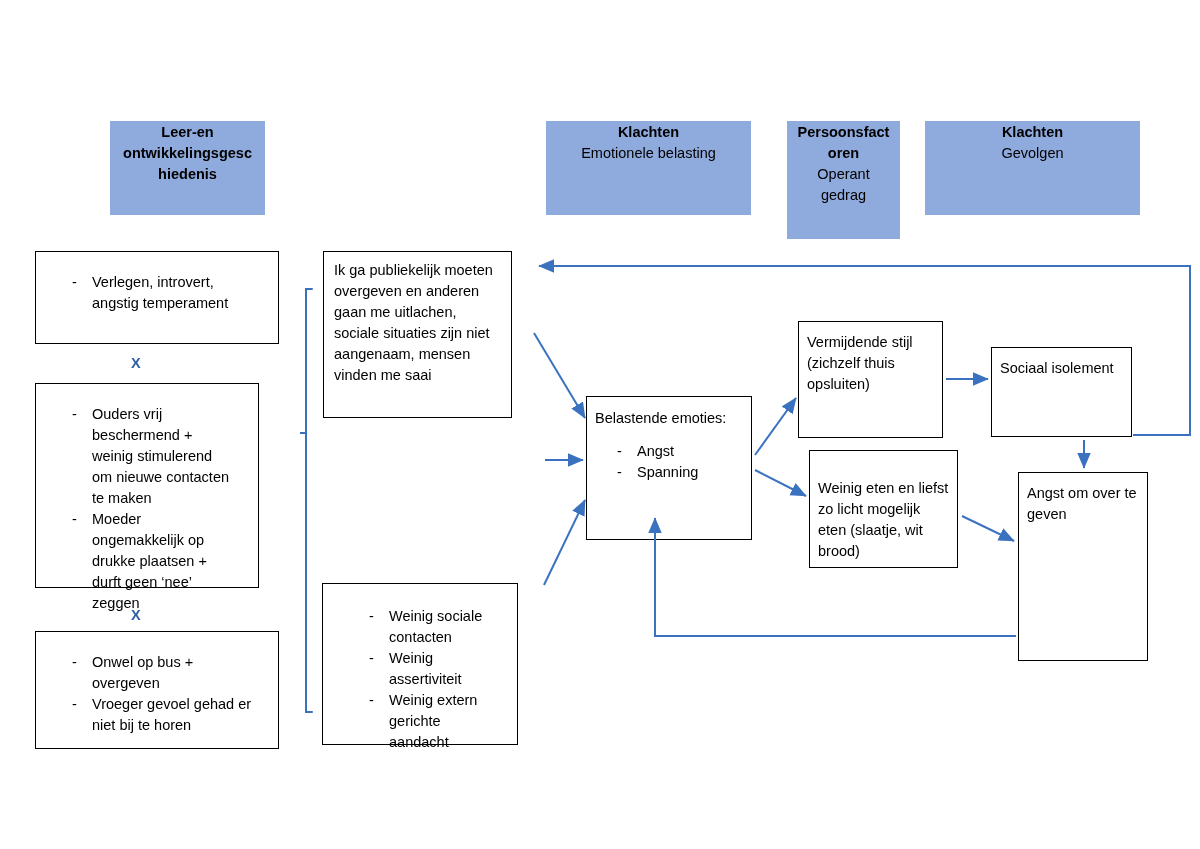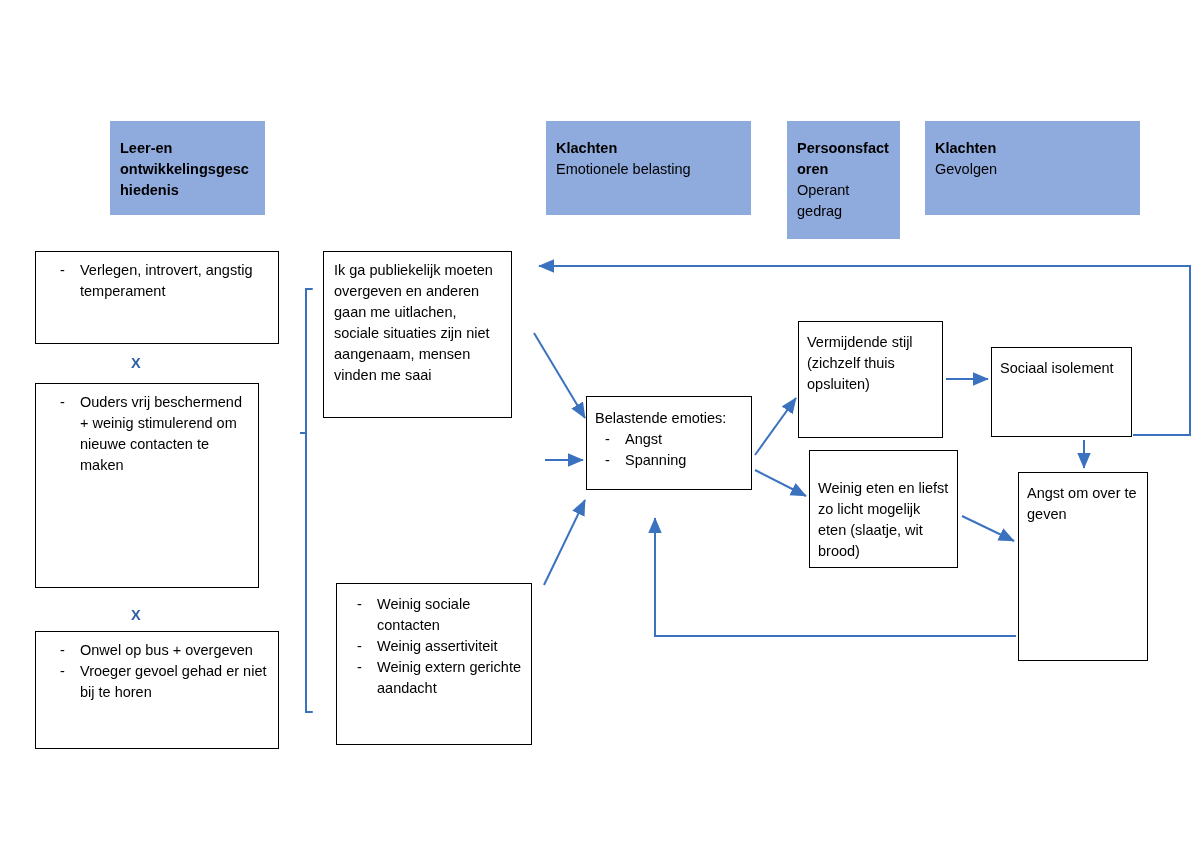--- a/index.html
+++ b/index.html
@@ -18,39 +18,40 @@
     background: #ffffff;
     overflow: hidden;
   }
   .hdr {
     position: absolute;
     background: #8faadc;
     border: 1px solid #8faadc;
     box-sizing: border-box;
     font-size: 14.5px;
     line-height: 21px;
-    padding: 16px 9px 6px 9px;
+    padding: 0 9px 6px 9px;
     color: #000;
+    text-align: center;
   }
   .hdr .b { font-weight: bold; display: block; }
   .hdr .n { font-weight: normal; display: block; }
   .box {
     position: absolute;
     background: #ffffff;
     border: 1px solid #000000;
     box-sizing: border-box;
     font-size: 14.5px;
     line-height: 21px;
     padding: 8px 10px;
     color: #000;
   }
   .box .line { display: block; }
   ul.dash {
     list-style: none;
-    margin: 0;
+    margin: 12px;
     padding: 0;
   }
   ul.dash > li {
     position: relative;
     padding-left: 34px;
     margin-bottom: 0px;
   }
   ul.dash > li::before {
     content: "-";
     position: absolute;
@@ -105,46 +106,47 @@
     <ul class="dash">
       <li>Verlegen, introvert, angstig temperament</li>
     </ul>
   </div>
 
   <div class="xmark" style="left:131px; top:354px;">X</div>
 
   <div class="box" style="left:35px; top:383px; width:224px; height:205px;">
     <ul class="dash">
       <li>Ouders vrij beschermend + weinig stimulerend om nieuwe contacten te maken</li>
+      <li>Moeder ongemakkelijk op drukke plaatsen + durft geen ‘nee’ zeggen</li>
     </ul>
   </div>
 
   <div class="xmark" style="left:131px; top:606px;">X</div>
 
   <div class="box" style="left:35px; top:631px; width:244px; height:118px;">
     <ul class="dash">
       <li>Onwel op bus + overgeven</li>
       <li>Vroeger gevoel gehad er niet bij te horen</li>
     </ul>
   </div>
 
   <div class="box" style="left:323px; top:251px; width:189px; height:167px; padding:8px 8px 0 10px;">
     <span class="line">Ik ga publiekelijk moeten overgeven en anderen gaan me uitlachen, sociale situaties zijn niet aangenaam, mensen vinden me saai</span>
   </div>
 
 
-  <div class="box" style="left:336px; top:583px; width:196px; height:162px; padding:10px 6px;">
+  <div class="box" style="left:322px; top:583px; width:196px; height:162px; padding:10px 20px;">
     <ul class="dash">
       <li>Weinig sociale contacten</li>
       <li>Weinig assertiviteit</li>
       <li>Weinig extern gerichte aandacht</li>
     </ul>
   </div>
 
-  <div class="box" style="left:586px; top:396px; width:166px; height:94px; padding:11px 8px;">
+  <div class="box" style="left:586px; top:396px; width:166px; height:144px; padding:11px 8px;">
     <span class="line">Belastende emoties:</span>
     <ul class="dash tight">
       <li>Angst</li>
       <li>Spanning</li>
     </ul>
   </div>
 
   <div class="box" style="left:798px; top:321px; width:145px; height:117px; padding:10px 8px;">
     <span class="line">Vermijdende stijl (zichzelf thuis opsluiten)</span>
   </div>

